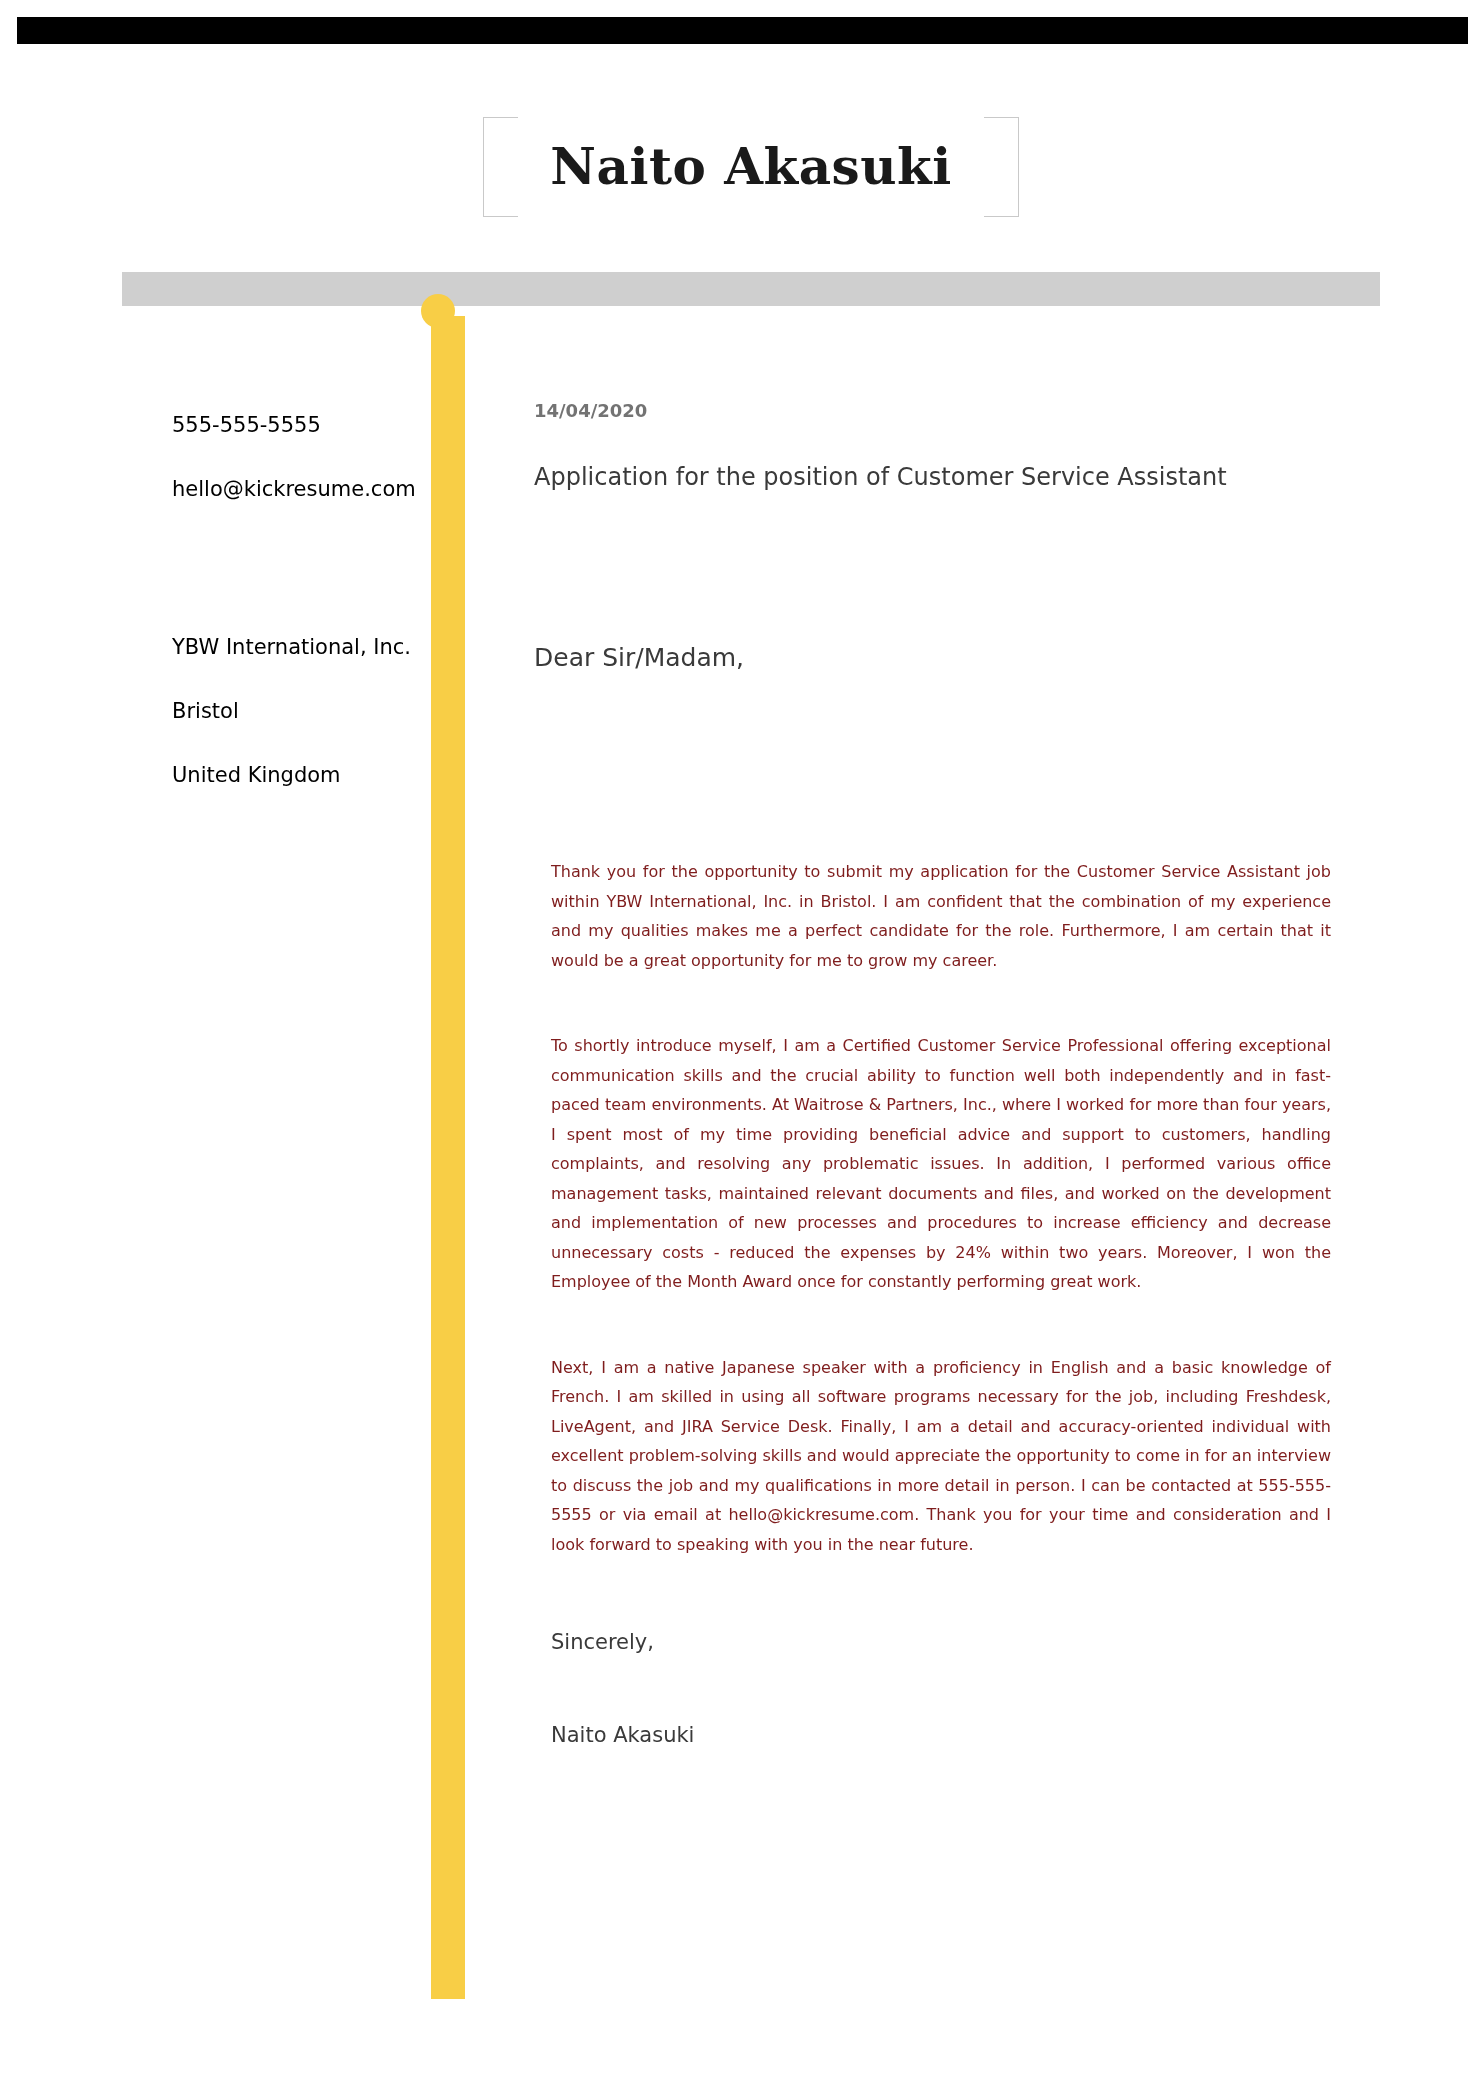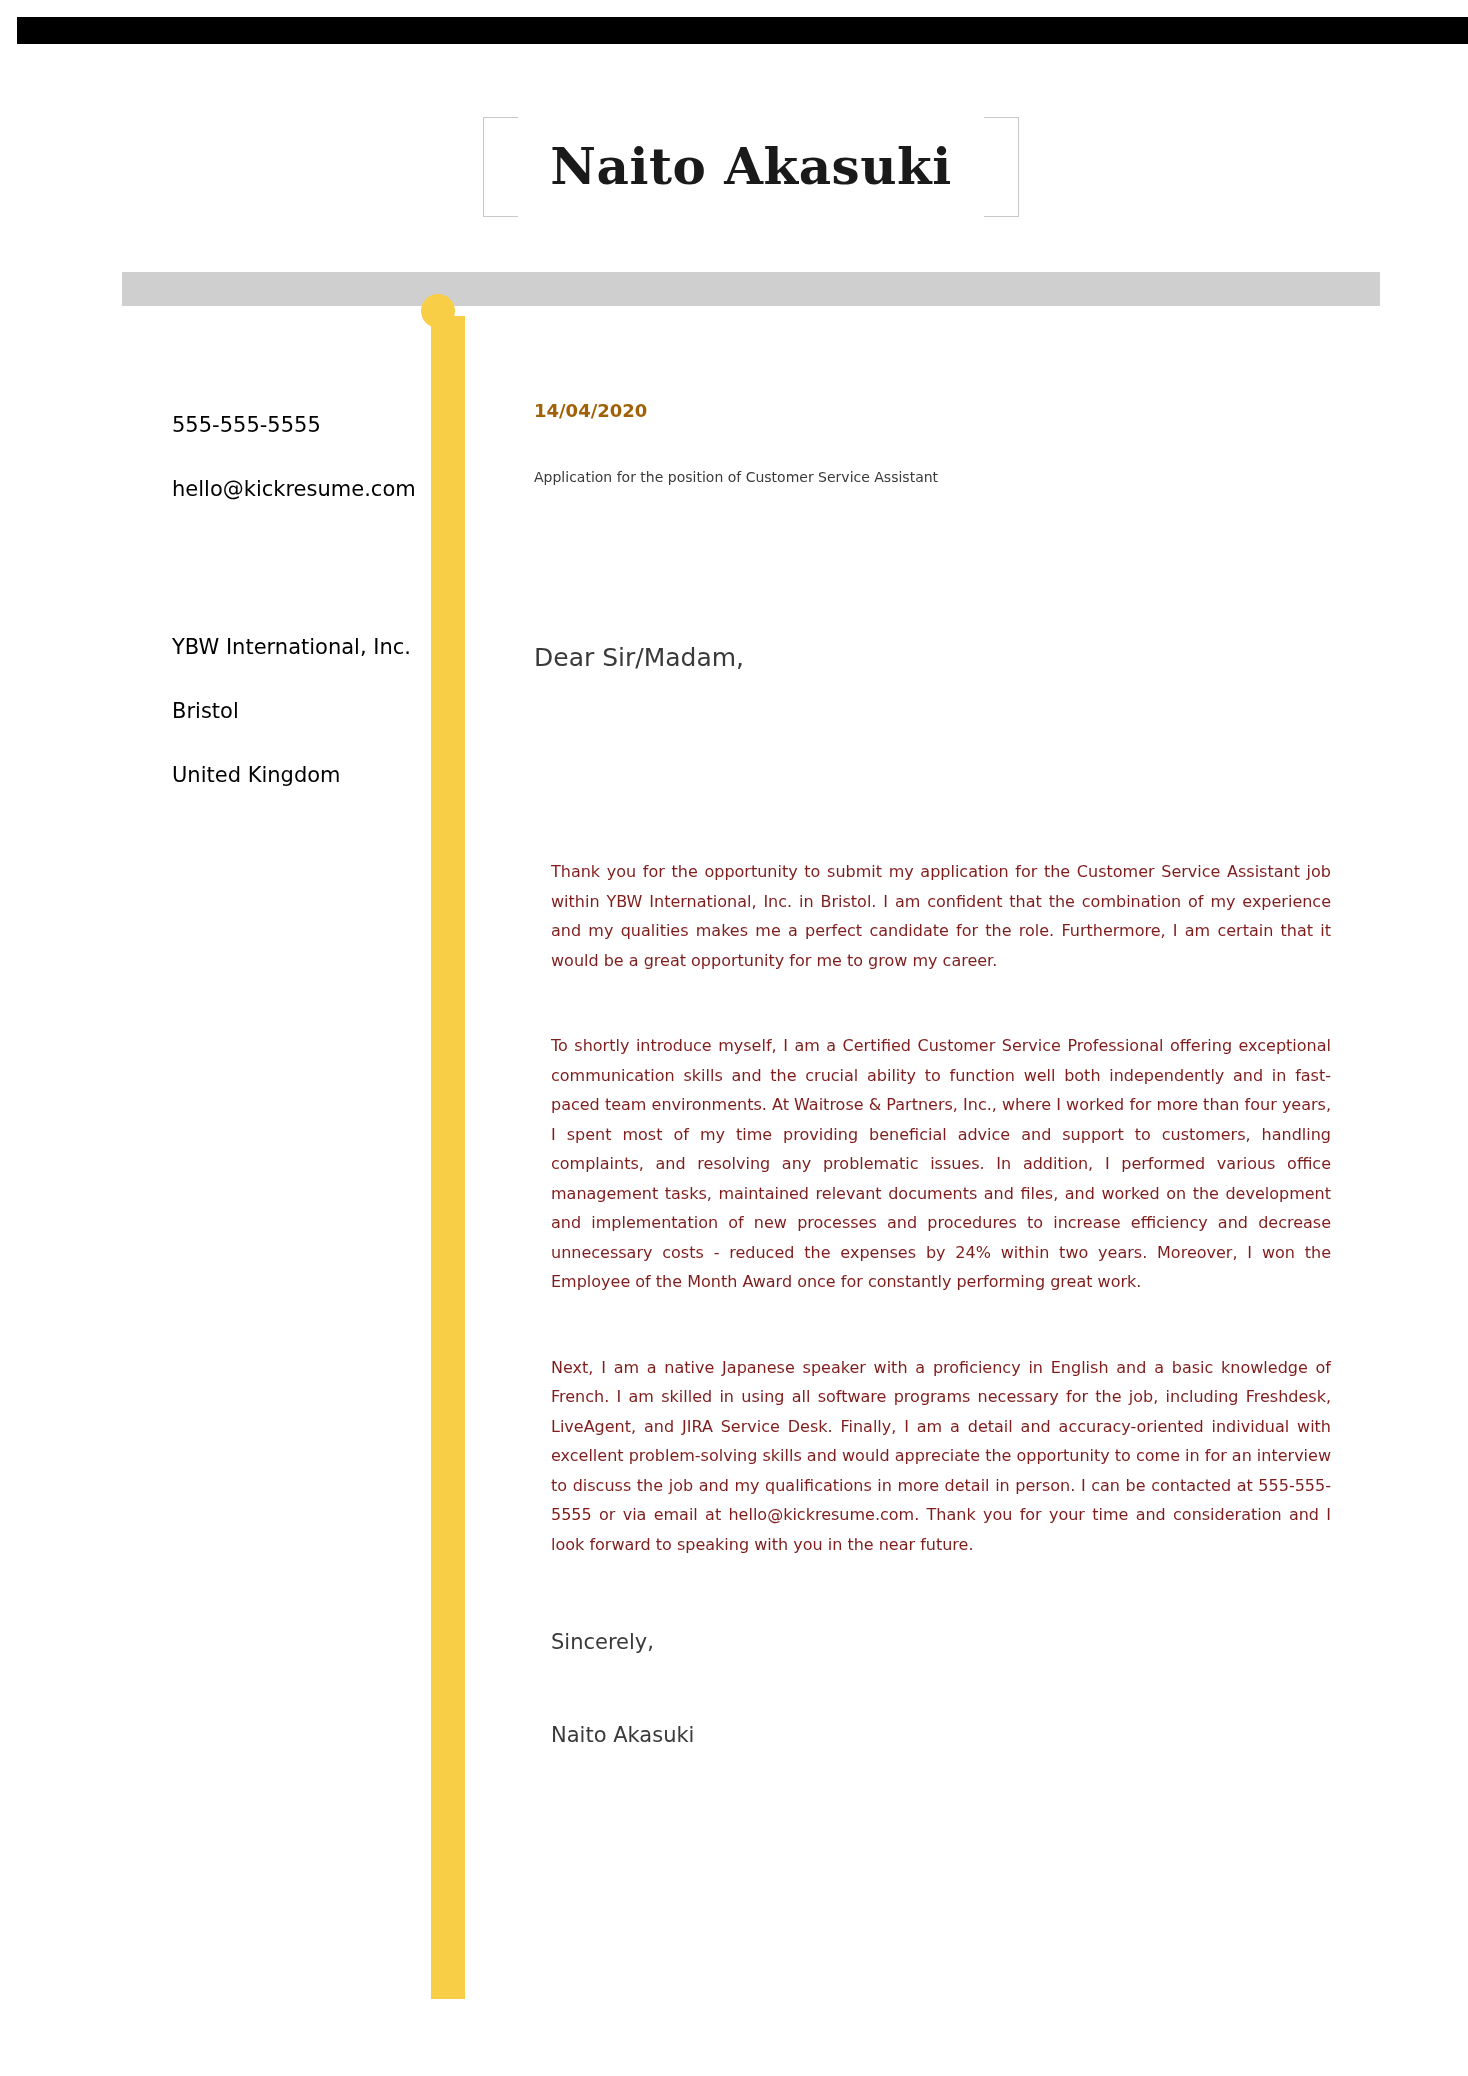--- a/index.html
+++ b/index.html
@@ -125,27 +125,27 @@
     position: absolute;
     top: 320px;
     left: 483px;
     width: 882px;
     color: #3a3a3a;
   }
 
   .meta-date {
     font-size: 18px;
     font-weight: 700;
-    color: #a16207;
+    color: #737373;
     line-height: 26px;
     margin-bottom: 4px;
   }
 
   .meta-subject {
-    font-size: 14px;
+    font-size: 24px;
     font-weight: 400;
     color: #3a3a3a;
     line-height: 30px;
   }
 
   .salutation {
     margin-top: 117px;
     font-size: 25px;
     line-height: 30px;
     color: #3a3a3a;

